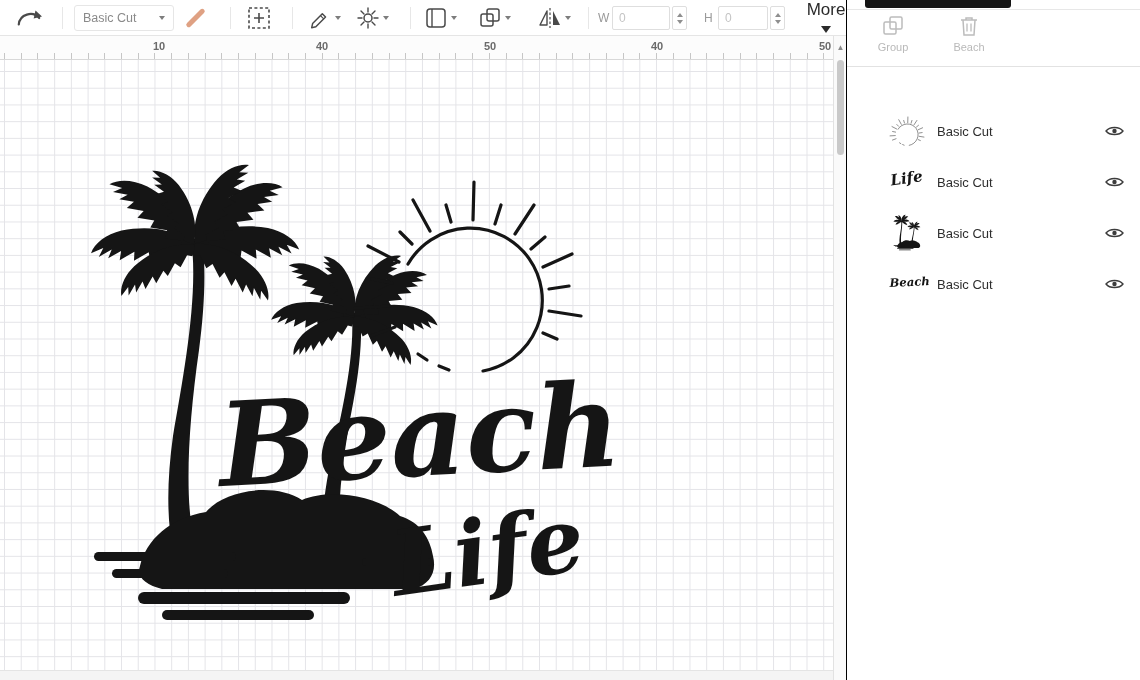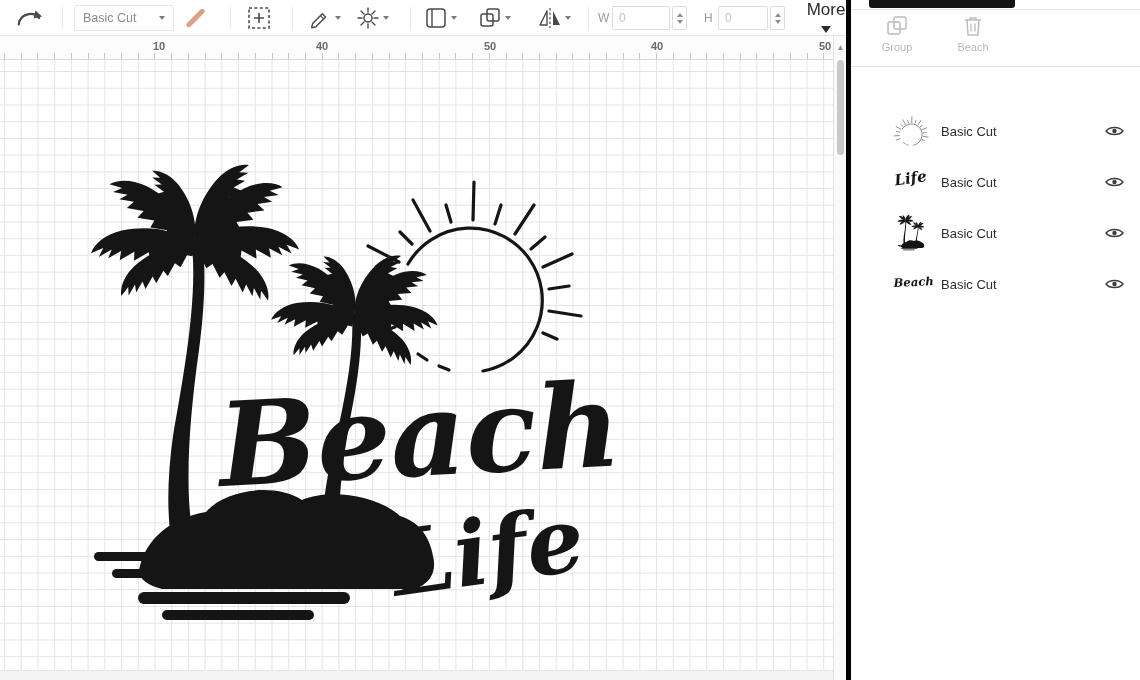--- a/index.html
+++ b/index.html
@@ -2,21 +2,21 @@
 <html><head>
 <meta charset="utf-8">
 <style>
   * { margin:0; padding:0; box-sizing:border-box; }
   html,body { width:1140px; height:680px; overflow:hidden; background:#fff;
               font-family:"Liberation Sans", sans-serif; }
 
   
   .canvas-wrap { position:absolute; left:0; top:0; width:846px; height:680px; background:#fff; }
   .panel { position:absolute; left:846px; top:0; width:294px; height:680px; background:#fff;
-           border-left:5px solid #000000; overflow:hidden; }
+           border-left:1px solid #000000; overflow:hidden; }
 
   
   .toolbar { position:absolute; left:0; top:0; width:846px; height:36px; background:#fff;
              border-bottom:1px solid #e5e5e5; }
   .sep { position:absolute; top:7px; width:1px; height:22px; background:#e7e7e7; }
   .tool { position:absolute; top:5px; height:26px; display:flex; align-items:center; gap:3px; cursor:pointer; }
   .tool svg { display:block; }
   .tri-dn { width:0; height:0; border-left:3.5px solid transparent; border-right:3.5px solid transparent;
             border-top:4.5px solid #7d7d7d; }
   .tri-up-s { width:0; height:0; border-left:3.5px solid transparent; border-right:3.5px solid transparent;

